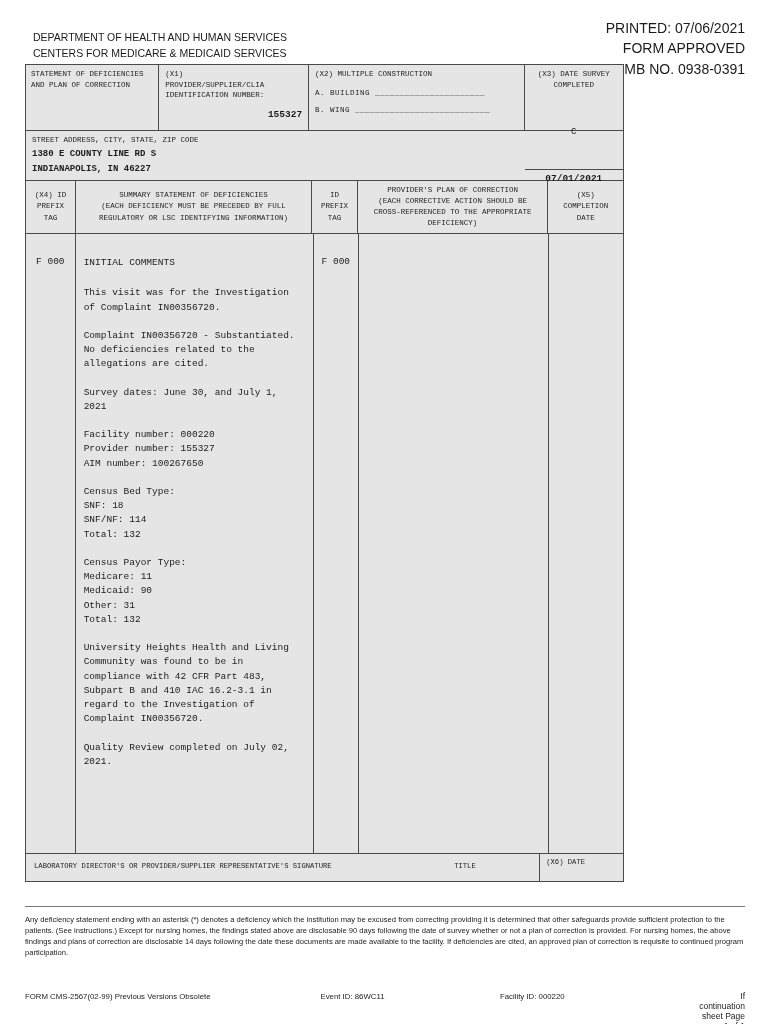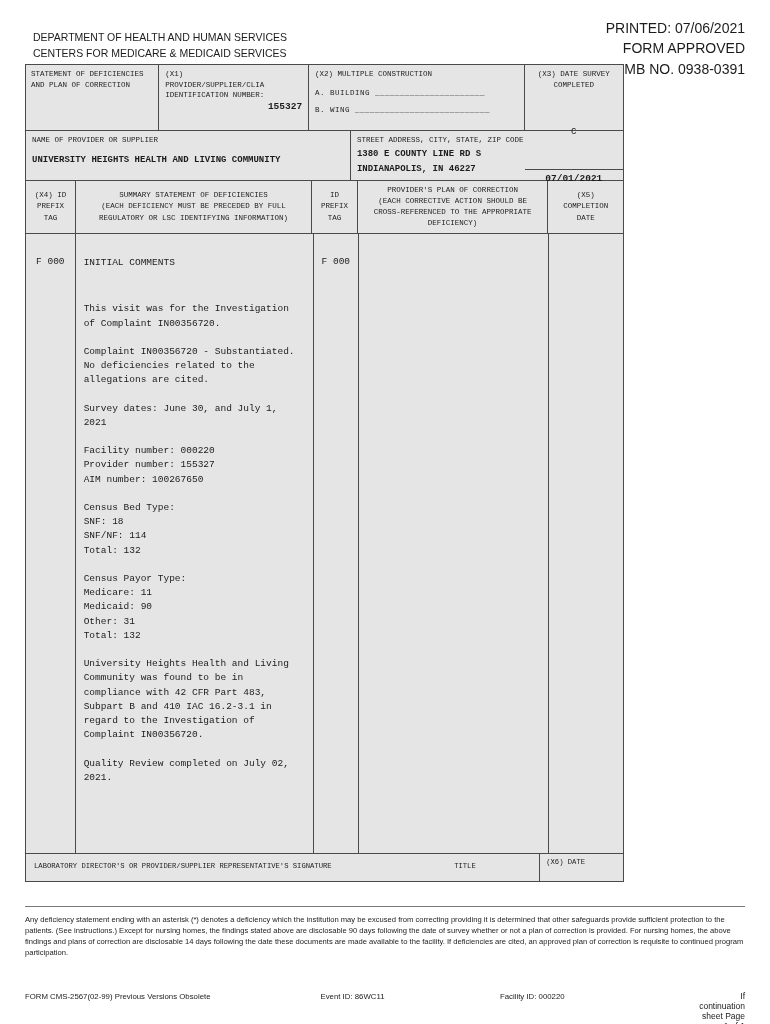--- a/index.html
+++ b/index.html
@@ -21,21 +21,21 @@
   .grow:last-child { border-bottom:none; }
   .gcell { border-right:1px solid #4a4a4a; position:relative; }
   .gcell:last-child { border-right:none;gap:32px; }
 
   .lab { font-size:7.5px; line-height:1.4; color:#222; }
 
   
   .row1 { height:66px; }
   .c1 { width:160px; padding:4px 5px; }
   .c2 { width:180px; display:flex; flex-direction:row; padding:4px 6px 6px 6px; }
-  .c2 .idnum { margin-top:auto; text-align:center; font-size:9.5px; margin-bottom:12px; }
+  .c2 .idnum { margin-top:auto; text-align:center; font-size:9.5px; margin-bottom:4px; }
   .c3 { width:260px; padding:4px 6px; font-size:7.5px; }
   .c3 .bline { margin-top:9px; font-size:7.5px; letter-spacing:.5px; }
   .c4 { width:120px; display:flex; flex-direction:column; text-align:center; padding-top:4px; }
   .c4 .cc { font-size:9px; margin-top:5px; }
   .c4 .datebox { margin-top:auto; border-top:1px solid #4a4a4a; font-size:9.5px; padding:3px 0 4px 0; }
 
   
   .row2 { height:50px; }
   .cA { width:392px; padding:4px 6px; }
   .cA .pname { font-size:9px; margin-top:9px; }
@@ -48,21 +48,21 @@
   .h1 { width:60px; }
   .h2 { width:285px; }
   .h3 { width:55px; }
   .h4 { width:230px; }
   .h5 { width:90px; }
 
   
   .rowBody { height:620px; }
   .bc1 { width:60px; text-align:center; padding-top:22px; font-size:9.5px; }
   .bc2 { width:285px; padding:22px 8px 8px 8px; font-size:9.5px; line-height:1.5; }
-  .bc2 .heading { margin-bottom:32px; }
+  .bc2 .heading { margin-bottom:16px; }
   .bc2 .para { margin-bottom:14px; white-space:pre-line; }
   .bc3 { width:55px; text-align:center; padding-top:22px; font-size:9.5px; }
   .bc4 { width:230px; }
   .bc5 { width:90px; }
 
   
   .rowSig { height:27px; }
   .s1 { width:440px; padding:8px 0 0 8px; font-size:7.2px; }
   .s2 { width:180px; padding-top:8px; text-align:center; font-size:7.2px; border-right:none !important; }
   .s3 { width:100px; border-left:1px solid #4a4a4a; padding:4px 0 0 6px; font-size:7.2px; }
@@ -113,24 +113,20 @@
       </div>
       <div class="gcell c4">
         <div class="lab ml">(X3) DATE SURVEY
 COMPLETED</div>
         <div class="cc">C</div>
         <div class="datebox b">07/01/2021</div>
       </div>
     </div>
 
     <div class="grow row2">
-      <div class="gcell cA">
-        <div class="lab">NAME OF PROVIDER OR SUPPLIER</div>
-        <div class="pname b">UNIVERSITY HEIGHTS HEALTH AND LIVING COMMUNITY</div>
-      </div>
       <div class="gcell cB">
         <div class="lab">STREET ADDRESS, CITY, STATE, ZIP CODE</div>
         <div class="addr b">1380 E COUNTY LINE RD S</div>
         <div class="addr b">INDIANAPOLIS, IN  46227</div>
       </div>
     </div>
 
     <div class="grow rowHead">
       <div class="gcell hc h1 ml">(X4) ID
 PREFIX

